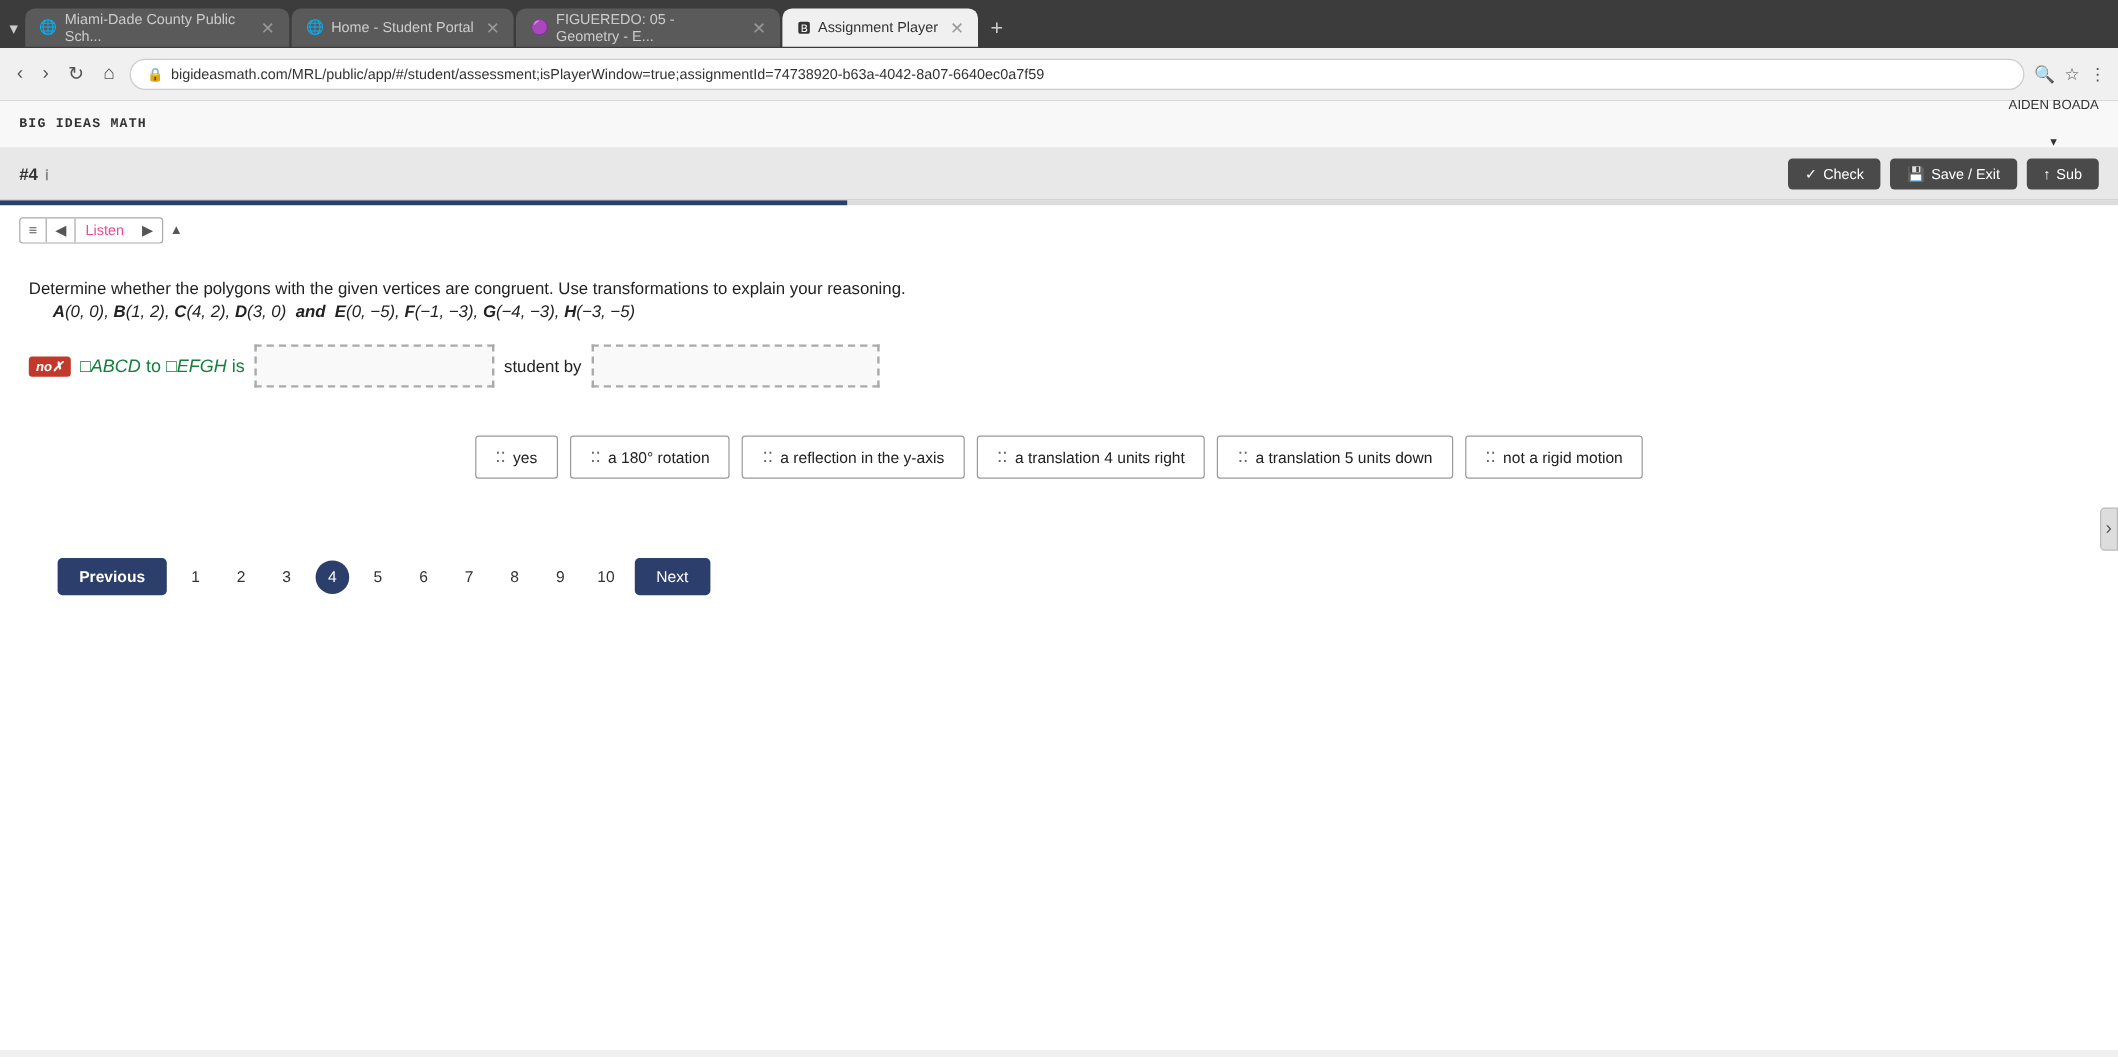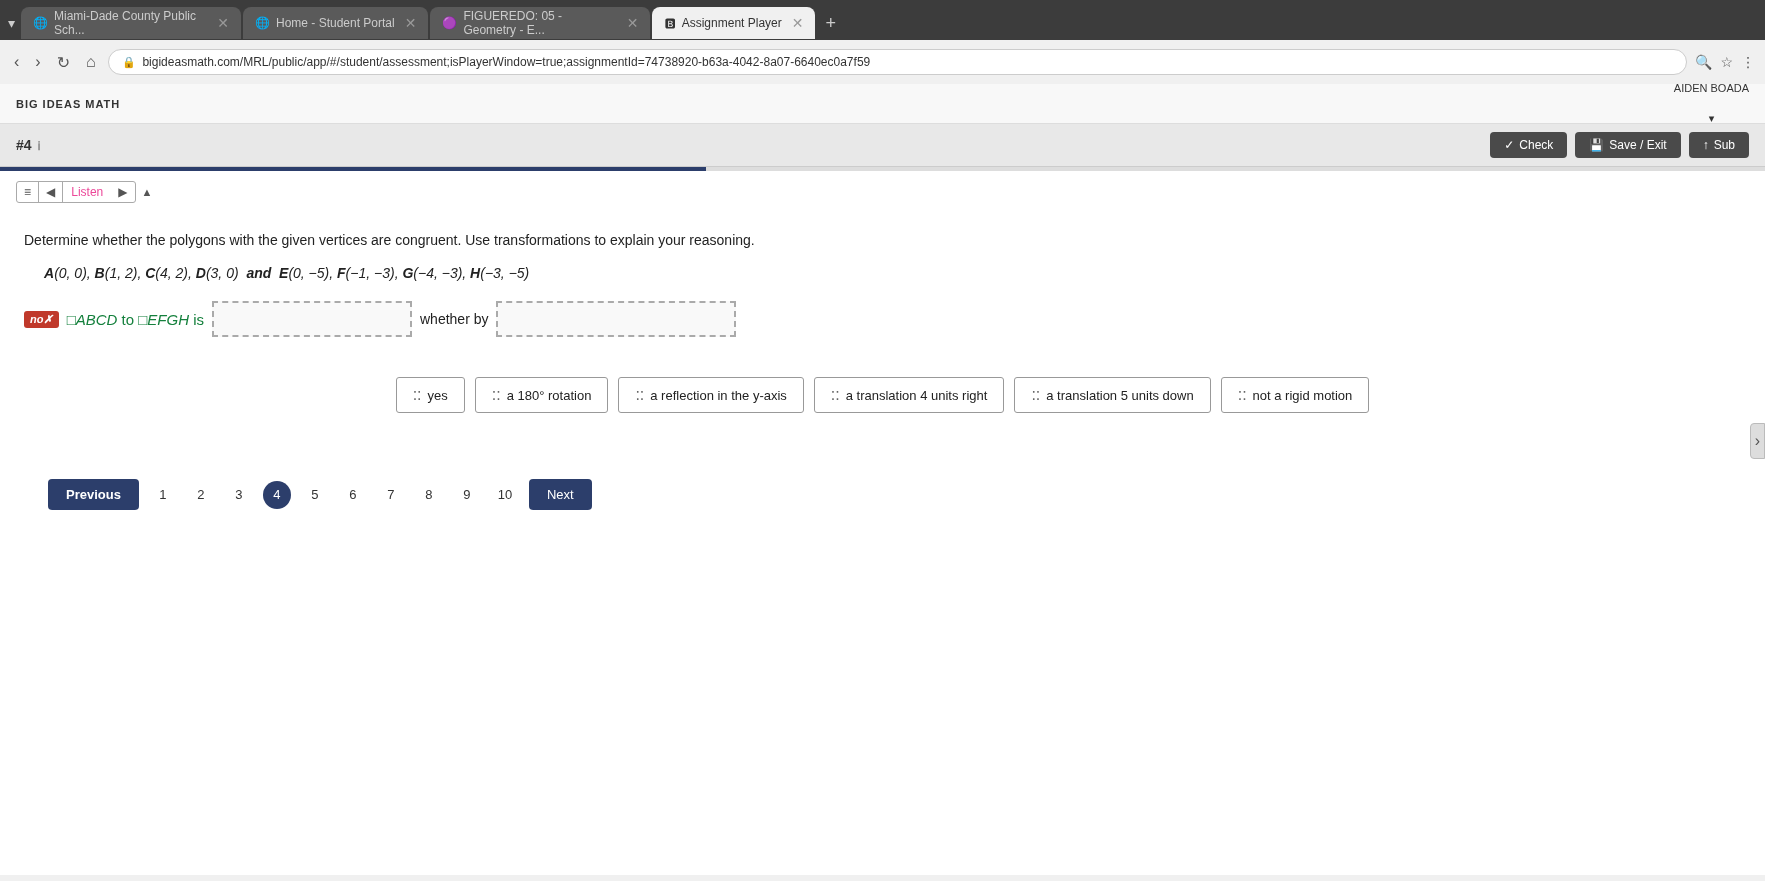--- a/index.html
+++ b/index.html
@@ -15,21 +15,21 @@
     .tab-bar-left { display: flex; align-items: center; color: #ccc; font-size: 14px; margin-right: 4px; cursor: pointer; }
 
     .address-bar { display: flex; align-items: center; background: #f0f0f0; padding: 6px 10px; gap: 8px; height: 44px; }
     .nav-btn { background: none; border: none; color: #555; font-size: 16px; cursor: pointer; padding: 4px; border-radius: 4px; }
     .url-bar { flex: 1; background: white; border: 1px solid #ccc; border-radius: 20px; padding: 5px 14px; font-size: 12px; color: #333; display: flex; align-items: center; gap: 6px; }
     .url-text { flex: 1; color: #333; font-size: 12px; overflow: hidden; text-overflow: ellipsis; white-space: nowrap; }
     .addr-icons { display: flex; gap: 8px; color: #555; font-size: 14px; }
 
     
     .app-header { background: #f8f8f8; border-bottom: 1px solid #ddd; display: flex; align-items: center; justify-content: space-between; padding: 8px 16px; height: 40px; }
-    .app-logo { font-size: 11px; font-weight: bold; color: #333; letter-spacing: 1px; text-transform: uppercase; }
+    .app-logo { font-size: 11px; font-weight: bold; color: #333; letter-spacing: 1px; text-transform: uppercase; font-family: Liberation Mono, monospace; }
     .app-user { font-size: 11px; color: #333; display: flex; align-items: center; gap: 18px; cursor: pointer; flex-direction: column; }
 
     
     .main-content { background: white; margin: 0; padding: 0; min-height: calc(100vh - 130px); }
 
     
     .question-toolbar { background: #e8e8e8; padding: 8px 16px; display: flex; align-items: center; justify-content: space-between; border-bottom: 1px solid #ccc; }
     .question-num { font-weight: bold; color: #333; font-size: 14px; display: flex; align-items: center; gap: 6px; }
     .toolbar-right { display: flex; gap: 8px; }
     .btn-check { background: #4a4a4a; color: white; border: none; padding: 6px 14px; border-radius: 4px; cursor: pointer; font-size: 12px; display: flex; align-items: center; gap: 5px; }
@@ -40,21 +40,21 @@
 
     
     .listen-bar { padding: 10px 16px; display: flex; align-items: center; gap: 6px; }
     .listen-btn-group { display: flex; align-items: center; border: 1px solid #aaa; border-radius: 3px; background: white; }
     .listen-icon-btn { background: none; border: none; padding: 3px 7px; cursor: pointer; color: #555; font-size: 12px; border-right: 1px solid #aaa; }
     .listen-icon-btn:last-child { border-right: none; }
     .listen-label { font-size: 12px; color: #ec4899; padding: 3px 8px; }
 
     
     .question-content { padding: 16px 24px; }
-    .question-text { font-size: 14px; color: #222; margin-bottom: 14px; line-height: 1.6; }
+    .question-text { font-size: 14px; color: #222; line-height: 1.6; }
     .question-math { font-size: 14px; color: #222; margin-bottom: 20px; font-style: italic; margin-left: 20px; }
 
     
     .answer-row { display: flex; align-items: center; gap: 8px; margin-bottom: 30px; flex-wrap: wrap; }
     .no-badge { background: #c0392b; color: white; font-size: 11px; padding: 2px 6px; border-radius: 3px; font-weight: bold; font-style: italic; }
     .answer-text { font-size: 15px; color: #15803d; }
     .answer-input { border: 2px dashed #aaa; background: #f9f9f9; padding: 6px 10px; min-width: 200px; height: 36px; font-size: 13px; outline: none; }
     .followed-by { font-size: 14px; color: #222; }
     .answer-input2 { border: 2px dashed #aaa; background: #f9f9f9; padding: 6px 10px; min-width: 240px; height: 36px; font-size: 13px; outline: none; }
 
@@ -173,21 +173,21 @@
       <span><strong><em>E</em></strong>(0, −5)</span>,
       <span><strong><em>F</em></strong>(−1, −3)</span>,
       <span><strong><em>G</em></strong>(−4, −3)</span>,
       <span><strong><em>H</em></strong>(−3, −5)</span>
     </p>
 
     <div class="answer-row">
       <span class="no-badge">no✗</span>
       <span class="answer-text">□<em>ABCD</em> to □<em>EFGH</em> is</span>
       <input class="answer-input" type="text" placeholder="" style="">
-      <span class="followed-by">whether by</span>
+      <span class="followed-by">student by</span>
       <input class="answer-input2" type="text" placeholder="" style="">
     </div>
 
     <div class="options-row">
       <button class="option-btn">
         <span class="option-dots">::</span>
         <span>yes</span>
       </button>
       <button class="option-btn">
         <span class="option-dots">::</span>

